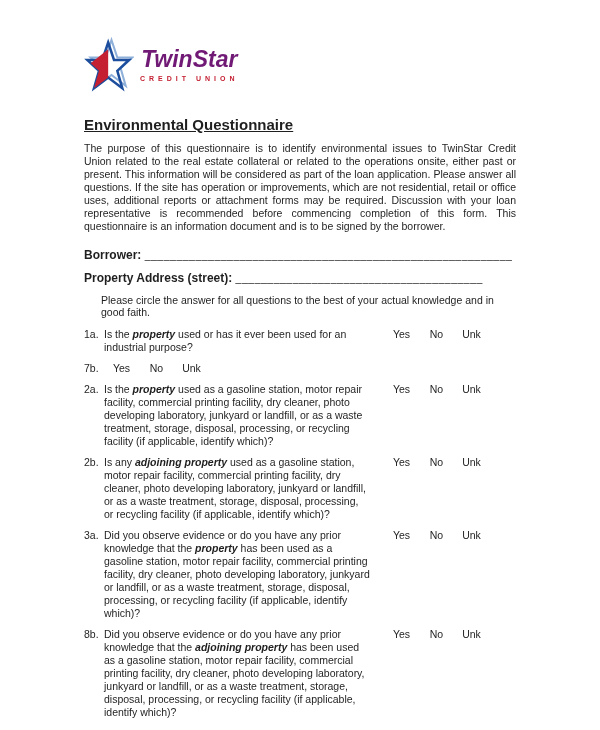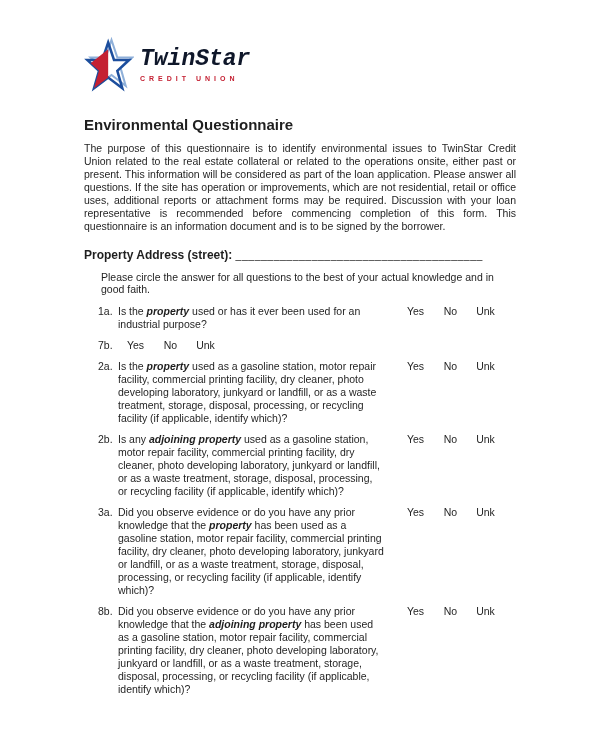--- a/index.html
+++ b/index.html
@@ -13,38 +13,38 @@
     padding: 34px 84px 0 84px;
     overflow: hidden;
     position: relative;
   }
 
   
   .logo-block { display: flex; align-items: center; height: 62px; margin-bottom: 20px; }
   .logo-star { width: 50px; height: 56px; margin-right: 6px; flex: none; }
   .logo-text { display: flex; flex-direction: column; justify-content: center; }
   .logo-name {
-    font-family: Liberation Mono, monospace;
+    font-family: Liberation Sans, sans-serif;
     font-style: italic;
     font-weight: bold;
     font-size: 23px;
-    color: #0f172a;
+    color: #701a75;
     line-height: 1;
     text-align: center;
   }
   .logo-tagline {
     font-size: 7px;
     letter-spacing: 4px;
     color: #c42032;
     margin-top: 4px;
     font-weight: bold;
   }
 
   
-  .doc-title { font-size: 15px; font-weight: bold; margin: 0 0 9px 0; }
+  .doc-title { font-size: 15px; font-weight: bold; margin: 0 0 9px 0; text-decoration: underline; }
   .intro {
     font-size: 10.5px;
     line-height: 13px;
     text-align: justify;
     margin: 0 0 15px 0;
   }
 
   
   .field-row { font-size: 12px; font-weight: bold; margin-bottom: 9px; white-space: nowrap; }
   .blank-line {
@@ -55,21 +55,21 @@
   }
   .csz-row { display: flex; margin-bottom: 13px; }
   .csz-group { font-size: 12px; font-weight: bold; white-space: nowrap; }
   .csz-city { margin-right: 22px; }
   .csz-state { margin-right: 30px; }
 
   .instruction { font-size: 10.5px; margin: 0 0 10px 17px; }
 
   
   .q-row { display: flex; align-items: flex-start; font-size: 10.5px; line-height: 13px; margin-bottom: 8px; }
-  .q-num { width: 20px; flex: none; margin-left: 14px; }
+  .q-num { width: 20px; flex: none; }
   .q-text { width: 266px; flex: none; margin-right: 14px; }
   .q-em { font-style: italic; font-weight: bold; }
   .q-ans { width: 35px; flex: none; text-align: center; }
 </style>
 </head>
 <body>
 
 <div class="page">
 
   <div class="logo-block">
@@ -83,20 +83,24 @@
     <span class="logo-text">
       <span class="logo-name">TwinStar</span>
       <span class="logo-tagline">CREDIT UNION</span>
     </span>
   </div>
 
   <h1 class="doc-title">Environmental Questionnaire</h1>
 
   <p class="intro">The purpose of this questionnaire is to identify environmental issues to TwinStar Credit Union related to the real estate collateral or related to the operations onsite, either past or present.  This information will be considered as part of the loan application.  Please answer all questions.  If the site has operation or improvements, which are not residential, retail or office uses, additional reports or attachment forms may be required.  Discussion with your loan representative is recommended before commencing completion of this form. This questionnaire is an information document and is to be signed by the borrower.</p>
 
+  <div class="field-row">
+    <span>Borrower:</span>
+    <span class="blank-line">__________________________________________________________</span>
+  </div>
 
   <div class="field-row">
     <span>Property Address (street):</span>
     <span class="blank-line">_______________________________________</span>
   </div>
 
 
   <p class="instruction">Please circle the answer for all questions to the best of your actual knowledge and in good faith.</p>
 
   <div class="q-row">

